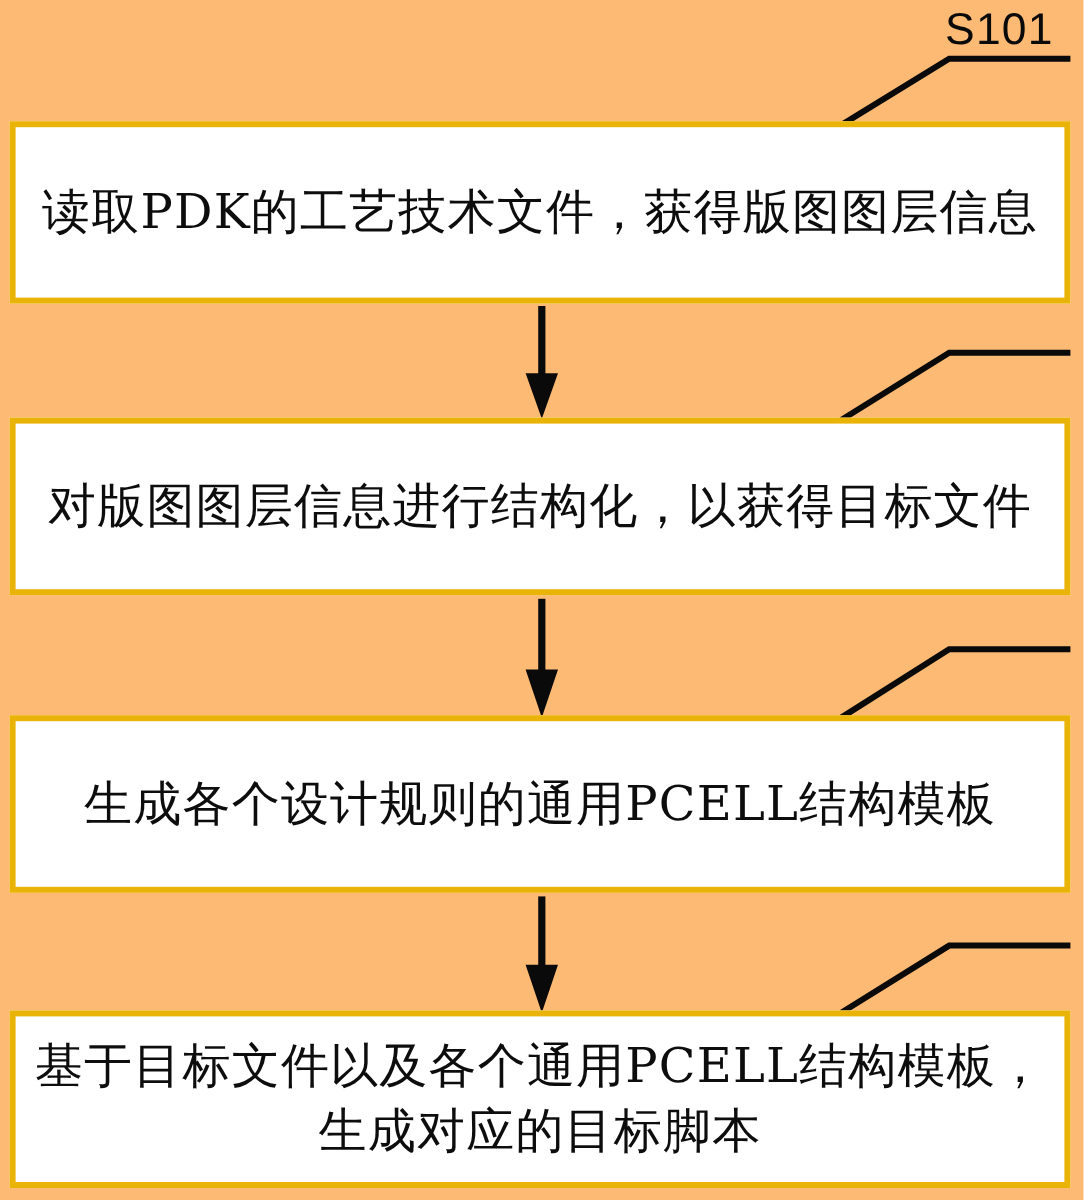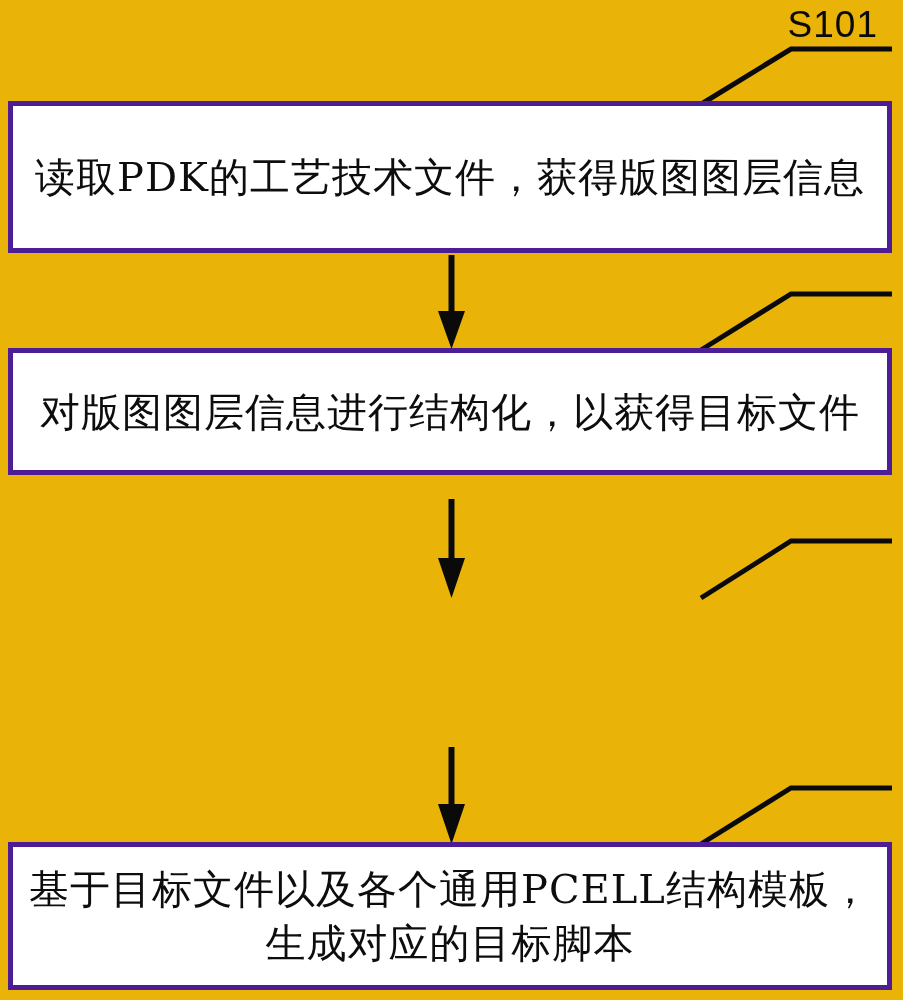--- a/index.html
+++ b/index.html
@@ -4,51 +4,51 @@
 <style>
   html, body {
     margin: 0;
     padding: 0;
     background: #ffffff;
   }
   .canvas {
     position: relative;
     width: 903px;
     height: 1000px;
-    background: #eab308;
+    background: #fdba74;
     overflow: hidden;
     font-family: "DejaVu Serif", serif;
   }
   .overlay {
     position: absolute;
     left: 0;
     top: 0;
     width: 903px;
     height: 1000px;
     pointer-events: none;
   }
   .step-box {
     position: absolute;
     left: 8px;
     width: 884px;
     box-sizing: border-box;
-    border: 5px solid #4c1d95;
+    border: 5px solid #eab308;
     background: #ffffff;
     display: flex;
     align-items: center;
     justify-content: center;
     text-align: center;
     font-size: 40px;
     line-height: 1.35;
     letter-spacing: 1px;
     color: #0d0d0d;
     padding: 0 12px;
   }
   .box-1 { top: 101px; height: 152px; }
-  .box-2 { top: 348px; height: 127px; }
+  .box-2 { top: 348px; height: 148px; }
   .box-3 { top: 596px; height: 148px; }
   .box-4 { top: 842px; height: 148px; }
   .step-label {
     position: absolute;
     right: 25px;
     font-family: "Liberation Sans", sans-serif;
     font-size: 37px;
     line-height: 1.1;
     color: #0a0a0a;
     letter-spacing: 1px;
@@ -85,17 +85,20 @@
   </svg>
 
   <div class="step-label label-1">S101</div>
 
   <div class="step-box box-1">
     <span>读取PDK的工艺技术文件，获得版图图层信息</span>
   </div>
   <div class="step-box box-2">
     <span>对版图图层信息进行结构化，以获得目标文件</span>
   </div>
+  <div class="step-box box-3">
+    <span>生成各个设计规则的通用PCELL结构模板</span>
+  </div>
   <div class="step-box box-4">
     <span>基于目标文件以及各个通用PCELL结构模板，生成对应的目标脚本</span>
   </div>
 
 </div>
 
 </body></html>

